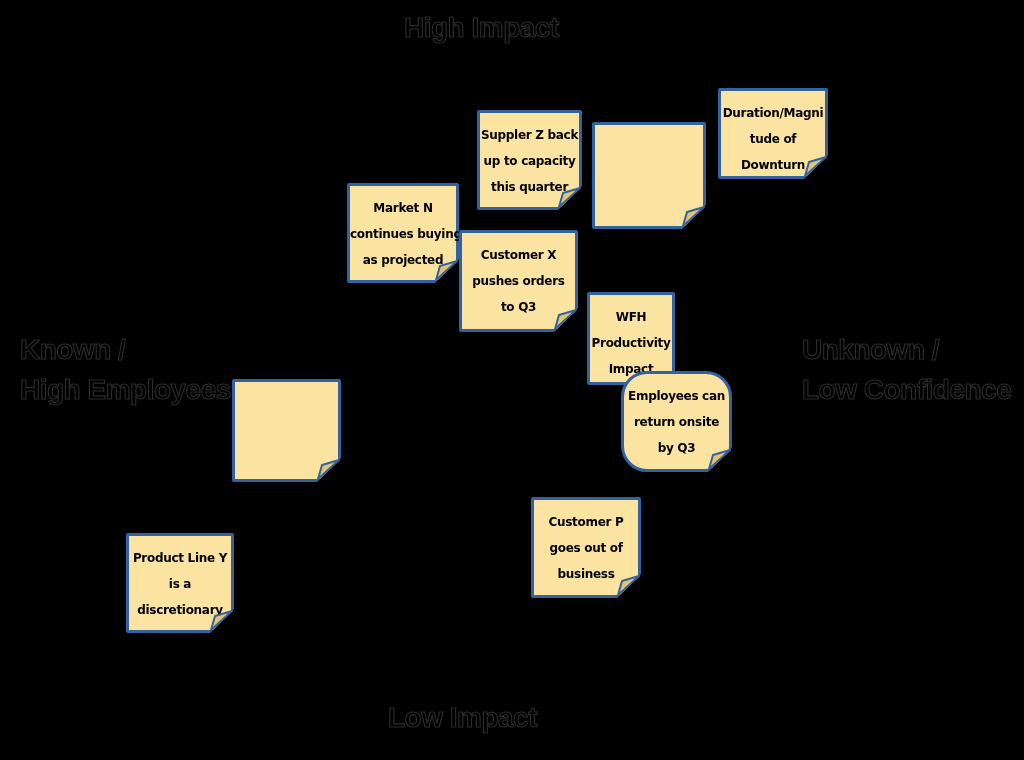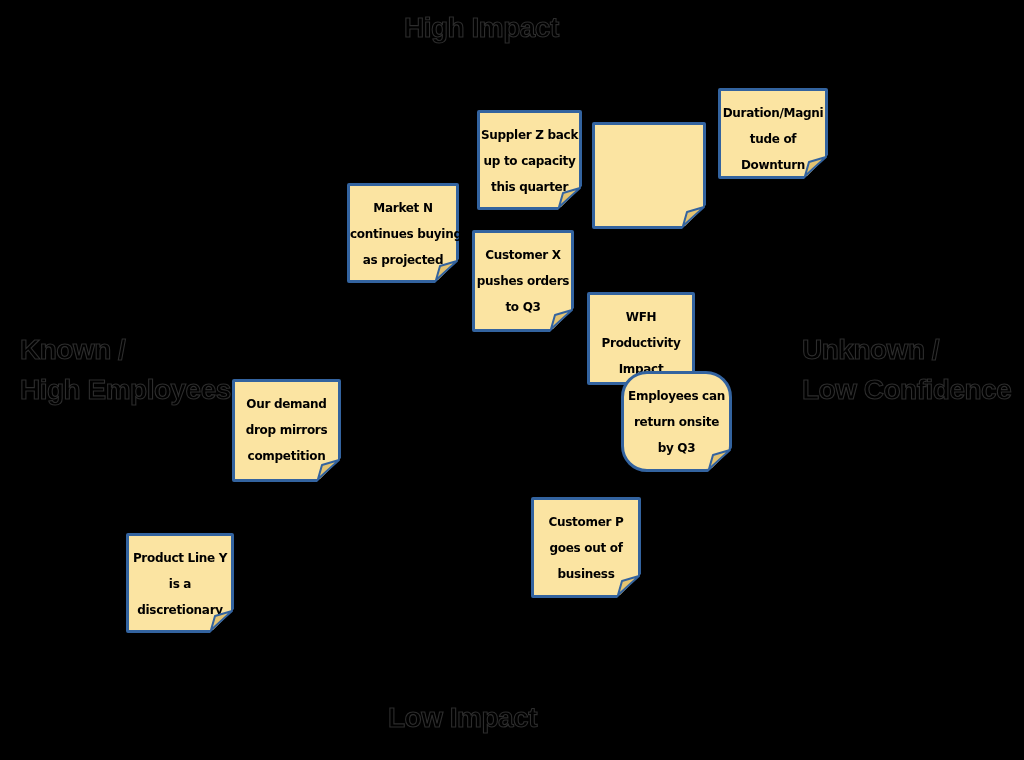--- a/index.html
+++ b/index.html
@@ -59,22 +59,22 @@
     bottom: -3px;
     width: 26px;
     height: 24px;
     display: block;
   }
 
   .note-duration   { left: 718px; top: 88px;  width: 110px; height: 91px;  }
   .note-supplier   { left: 477px; top: 110px; width: 105px; height: 100px; }
   .note-disposable { left: 592px; top: 122px; width: 114px; height: 107px; }
   .note-market     { left: 326px; top: 183px; width: 112px; height: 100px; margin-left: 21px; }
-  .note-customerx  { left: 472px; top: 230px; width: 102px; height: 102px; }
-  .note-wfh        { left: 587px; top: 292px; width: 108px; height: 93px; z-index: 1; }
+  .note-customerx  { left: 459px; top: 230px; width: 119px; height: 102px; }
+  .note-wfh        { left: 587px; top: 292px; width: 88px; height: 93px; z-index: 1; }
   .note-employees  { left: 621px; top: 371px; width: 111px; height: 101px; z-index: 3; border-radius: 26px; }
   .note-demand     { left: 232px; top: 379px; width: 109px; height: 103px; }
   .note-customerp  { left: 531px; top: 497px; width: 110px; height: 101px; }
   .note-product    { left: 126px; top: 533px; width: 108px; height: 100px; }
 </style>
 </head>
 <body>
 
 <div class="board">
 
@@ -142,23 +142,20 @@
     <span class="note-text">Employees can
 return onsite
 by Q3</span>
     <svg class="fold" viewBox="0 0 26 24" width="26" height="24">
       <polygon points="26,0 26,24 2,24" fill="#000000"></polygon>
       <polygon points="3,21 24,2 7,7" fill="#E4C472" stroke="#33639F" stroke-width="2" stroke-linejoin="round"></polygon>
     </svg>
   </div>
 
   <div class="note note-demand">
-    <span class="note-text">Our demand
-drop mirrors
-competition</span>
     <svg class="fold" viewBox="0 0 26 24" width="26" height="24">
       <polygon points="26,0 26,24 2,24" fill="#000000"></polygon>
       <polygon points="3,21 24,2 7,7" fill="#E4C472" stroke="#33639F" stroke-width="2" stroke-linejoin="round"></polygon>
     </svg>
   </div>
 
   <div class="note note-customerp">
     <span class="note-text">Customer P
 goes out of
 business</span>

